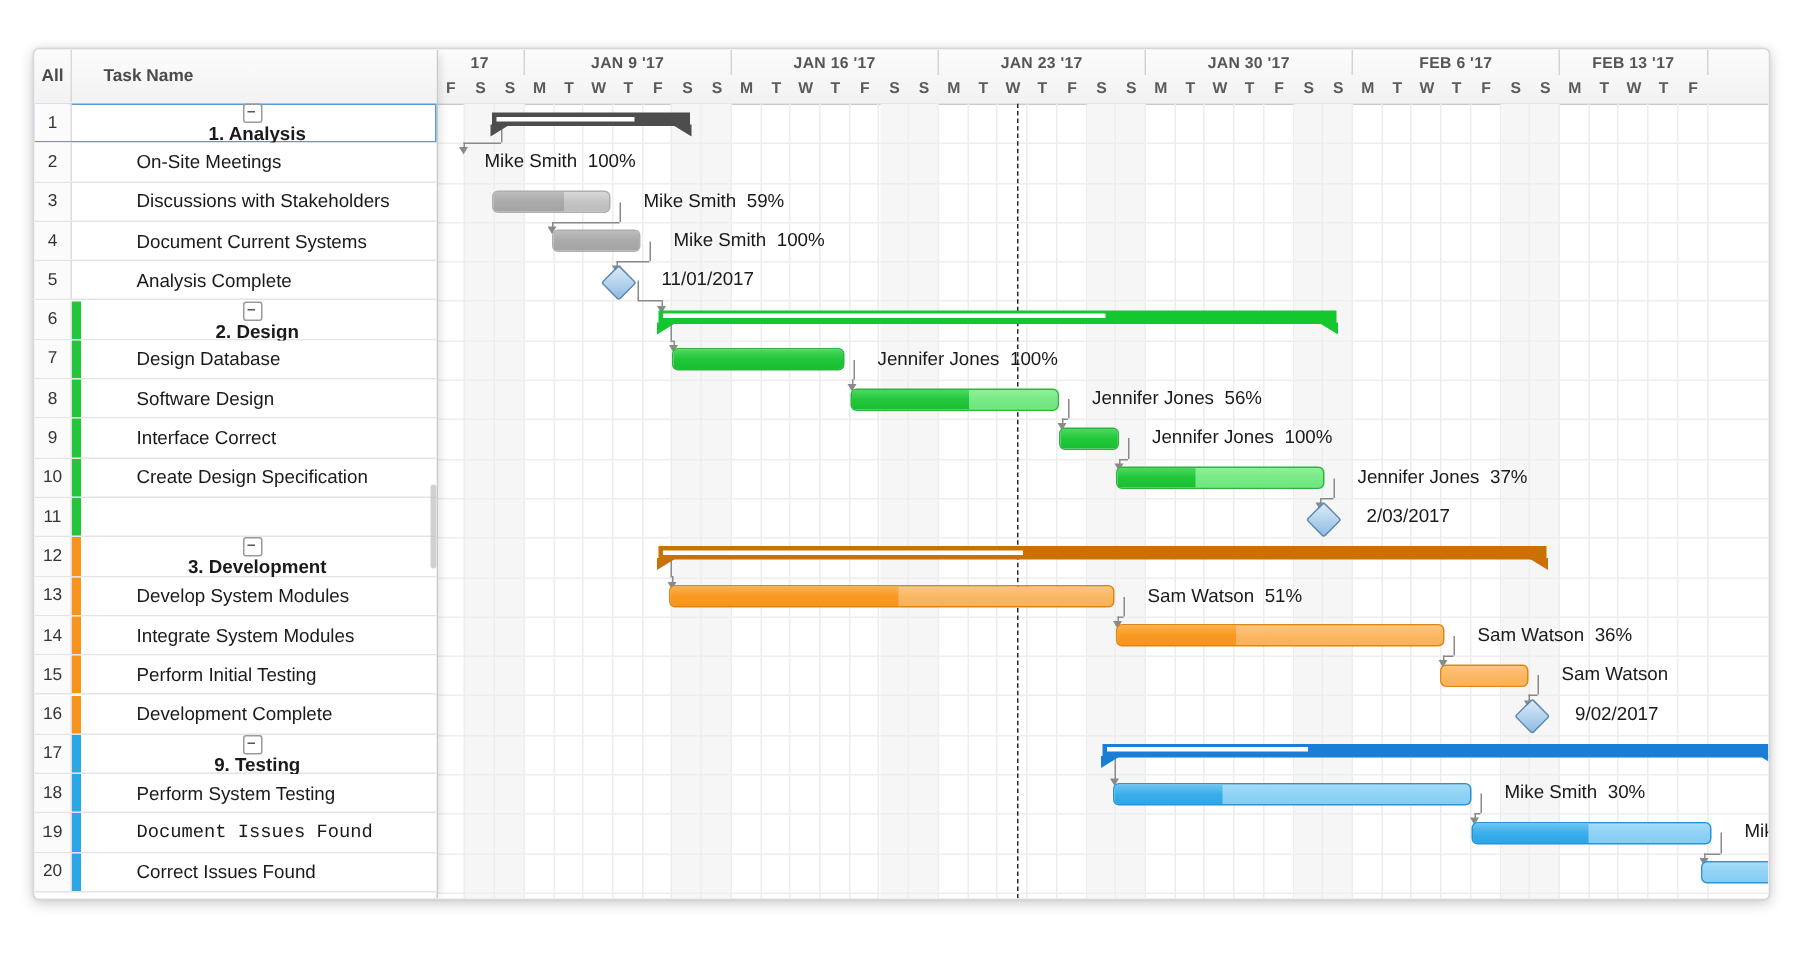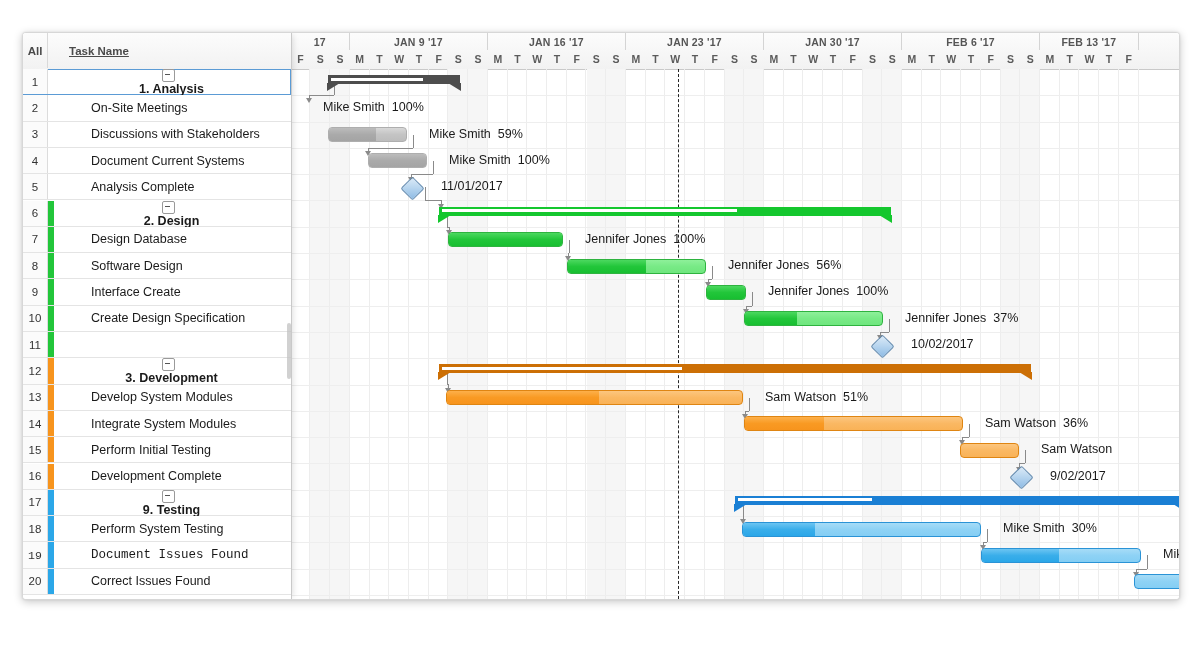--- a/index.html
+++ b/index.html
@@ -29,21 +29,20 @@
   .lhead .cellAll{
     position:absolute; left:0; top:0; width:24px; height:35px;
     display:flex;align-items:center;justify-content:center;
     font-size:11.5px;font-weight:bold;color:#4a4a4a;
   }
   .lhead .cellName{
     position:absolute; left:24px; top:0; right:0; height:35px;
     display:flex;align-items:center;padding-left:21px;
     font-size:11.5px;font-weight:bold;color:#4a4a4a;
     border-left:1px solid #d9d9d9;
-    text-decoration:underline;
   }
 
   .rowsWrap{position:absolute;left:0;top:36px;width:268px;bottom:0;}
   .lrow{position:absolute;left:0;width:268px;height:26.3px;box-sizing:border-box;
         border-bottom:1px solid #e4e4e4;background:#fff;}
   .lrow .num{
     position:absolute;left:0;top:0;width:24px;height:100%;
     display:flex;align-items:center;justify-content:center;
     font-size:11.5px;color:#333;background:#fbfbfb;
   }
@@ -222,21 +221,21 @@
             <span class="indent" style="width: 37px;"></span>
             <span>Software Design</span>
           </div>
         </div>
         <div class="lrow" style="top: 210.4px;">
           <div class="num">9</div>
           <div class="sep"></div>
           <div class="strip" style="background: rgb(34, 198, 58);"></div>
           <div class="tname">
             <span class="indent" style="width: 37px;"></span>
-            <span>Interface Create</span>
+            <span>Interface Correct</span>
           </div>
         </div>
         <div class="lrow" style="top: 236.7px;">
           <div class="num">10</div>
           <div class="sep"></div>
           <div class="strip" style="background: rgb(34, 198, 58);"></div>
           <div class="tname">
             <span class="indent" style="width: 37px;"></span>
             <span>Create Design Specification</span>
           </div>
@@ -484,21 +483,21 @@
         <div class="blabel" style="left: 437px; top: 189.1px;"><span>Jennifer Jones</span><span class="pct">56%</span></div>
         <div class="bar green" style="left: 415px; width: 40px; top: 215.9px;">
           <div class="prog" style="width: 40px;"></div>
         </div>
         <div class="blabel" style="left: 477px; top: 215.4px;"><span>Jennifer Jones</span><span class="pct">100%</span></div>
         <div class="bar green" style="left: 453px; width: 139px; top: 242.2px;">
           <div class="prog" style="width: 52px;"></div>
         </div>
         <div class="blabel" style="left: 614px; top: 241.7px;"><span>Jennifer Jones</span><span class="pct">37%</span></div>
         <div class="ms" style="left: 583px; top: 268.5px;"></div>
-        <div class="blabel" style="left: 620px; top: 268px;"><span>10/02/2017</span></div>
+        <div class="blabel" style="left: 620px; top: 268px;"><span>2/03/2017</span></div>
         <div class="sum orange" style="left: 148px; width: 592px; top: 295.3px;">
           <div class="body">
             <div class="inner" style="width: 240px;"></div>
           </div>
           <div class="cap capL"></div>
           <div class="cap capR"></div>
         </div>
         <div class="bar orange" style="left: 155px; width: 297px; top: 321.1px;">
           <div class="prog" style="width: 152px;"></div>
         </div>

